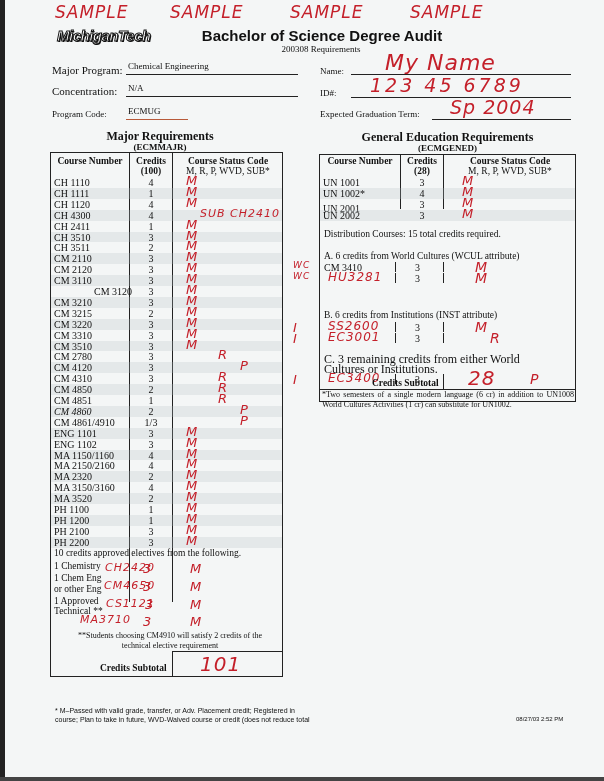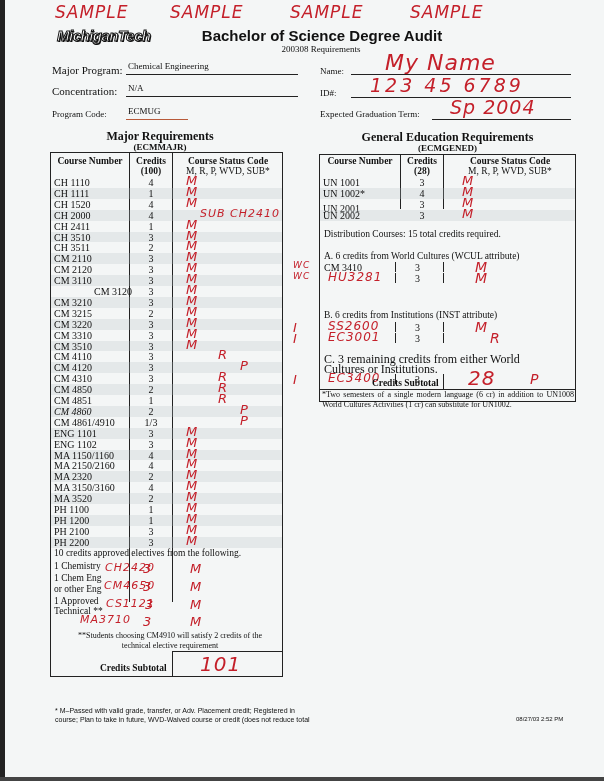--- a/index.html
+++ b/index.html
@@ -85,25 +85,25 @@
 <div class="abs hdr2" style="left:174px;top:166px;width:108px">M, R, P, WVD, SUB*</div>
 
 <div id="major-rows">
     <div class="row cn" style="left: 54px; top: 177px;">CH 1110</div>
     <div class="row cr" style="left: 130px; width: 42px; top: 177px;">4</div>
     <div class="row st hw" style="left: 186px; top: 175px; font-size: 13px;">M</div>
     <div class="stripe" style="left: 51px; width: 231px; top: 187.9px;"></div>
     <div class="row cn" style="left: 54px; top: 187.9px;">CH 1111</div>
     <div class="row cr" style="left: 130px; width: 42px; top: 187.9px;">1</div>
     <div class="row st hw" style="left: 186px; top: 185.9px; font-size: 13px;">M</div>
-    <div class="row cn" style="left: 54px; top: 198.8px;">CH 1520</div>
+    <div class="row cn" style="left: 54px; top: 198.8px;">CH 1120</div>
     <div class="row cr" style="left: 130px; width: 42px; top: 198.8px;">4</div>
     <div class="row st hw" style="left: 186px; top: 196.8px; font-size: 13px;">M</div>
     <div class="stripe" style="left: 51px; width: 231px; top: 209.7px;"></div>
-    <div class="row cn" style="left: 54px; top: 209.7px;">CH 2000</div>
+    <div class="row cn" style="left: 54px; top: 209.7px;">CH 4300</div>
     <div class="row cr" style="left: 130px; width: 42px; top: 209.7px;">4</div>
     <div class="row st hw" style="left: 200px; top: 207.7px; font-size: 11px;">SUB CH2410</div>
     <div class="row cn" style="left: 54px; top: 220.6px;">CH 2411</div>
     <div class="row cr" style="left: 130px; width: 42px; top: 220.6px;">1</div>
     <div class="row st hw" style="left: 186px; top: 218.6px; font-size: 13px;">M</div>
     <div class="stripe" style="left: 51px; width: 231px; top: 231.5px;"></div>
     <div class="row cn" style="left: 54px; top: 231.5px;">CH 3510</div>
     <div class="row cr" style="left: 130px; width: 42px; top: 231.5px;">3</div>
     <div class="row st hw" style="left: 186px; top: 229.5px; font-size: 13px;">M</div>
     <div class="row cn" style="left: 54px; top: 242.4px;">CH 3511</div>
@@ -134,21 +134,21 @@
     <div class="row cn" style="left: 54px; top: 318.7px;">CM 3220</div>
     <div class="row cr" style="left: 130px; width: 42px; top: 318.7px;">3</div>
     <div class="row st hw" style="left: 186px; top: 316.7px; font-size: 13px;">M</div>
     <div class="row cn" style="left: 54px; top: 329.6px;">CM 3310</div>
     <div class="row cr" style="left: 130px; width: 42px; top: 329.6px;">3</div>
     <div class="row st hw" style="left: 186px; top: 327.6px; font-size: 13px;">M</div>
     <div class="stripe" style="left: 51px; width: 231px; top: 340.5px;"></div>
     <div class="row cn" style="left: 54px; top: 340.5px;">CM 3510</div>
     <div class="row cr" style="left: 130px; width: 42px; top: 340.5px;">3</div>
     <div class="row st hw" style="left: 186px; top: 338.5px; font-size: 13px;">M</div>
-    <div class="row cn" style="left: 54px; top: 351.4px;">CM 4110</div>
+    <div class="row cn" style="left: 54px; top: 351.4px;">CM 2780</div>
     <div class="row cr" style="left: 130px; width: 42px; top: 351.4px;">3</div>
     <div class="row st hw" style="left: 218px; top: 349.4px; font-size: 13px;">R</div>
     <div class="stripe" style="left: 51px; width: 231px; top: 362.3px;"></div>
     <div class="row cn" style="left: 54px; top: 362.3px;">CM 4120</div>
     <div class="row cr" style="left: 130px; width: 42px; top: 362.3px;">3</div>
     <div class="row st hw" style="left: 240px; top: 360.3px; font-size: 13px;">P</div>
     <div class="row cn" style="left: 54px; top: 373.2px;">CM 4310</div>
     <div class="row cr" style="left: 130px; width: 42px; top: 373.2px;">3</div>
     <div class="row st hw" style="left: 218px; top: 371.2px; font-size: 13px;">R</div>
     <div class="stripe" style="left: 51px; width: 231px; top: 384.1px;"></div>

